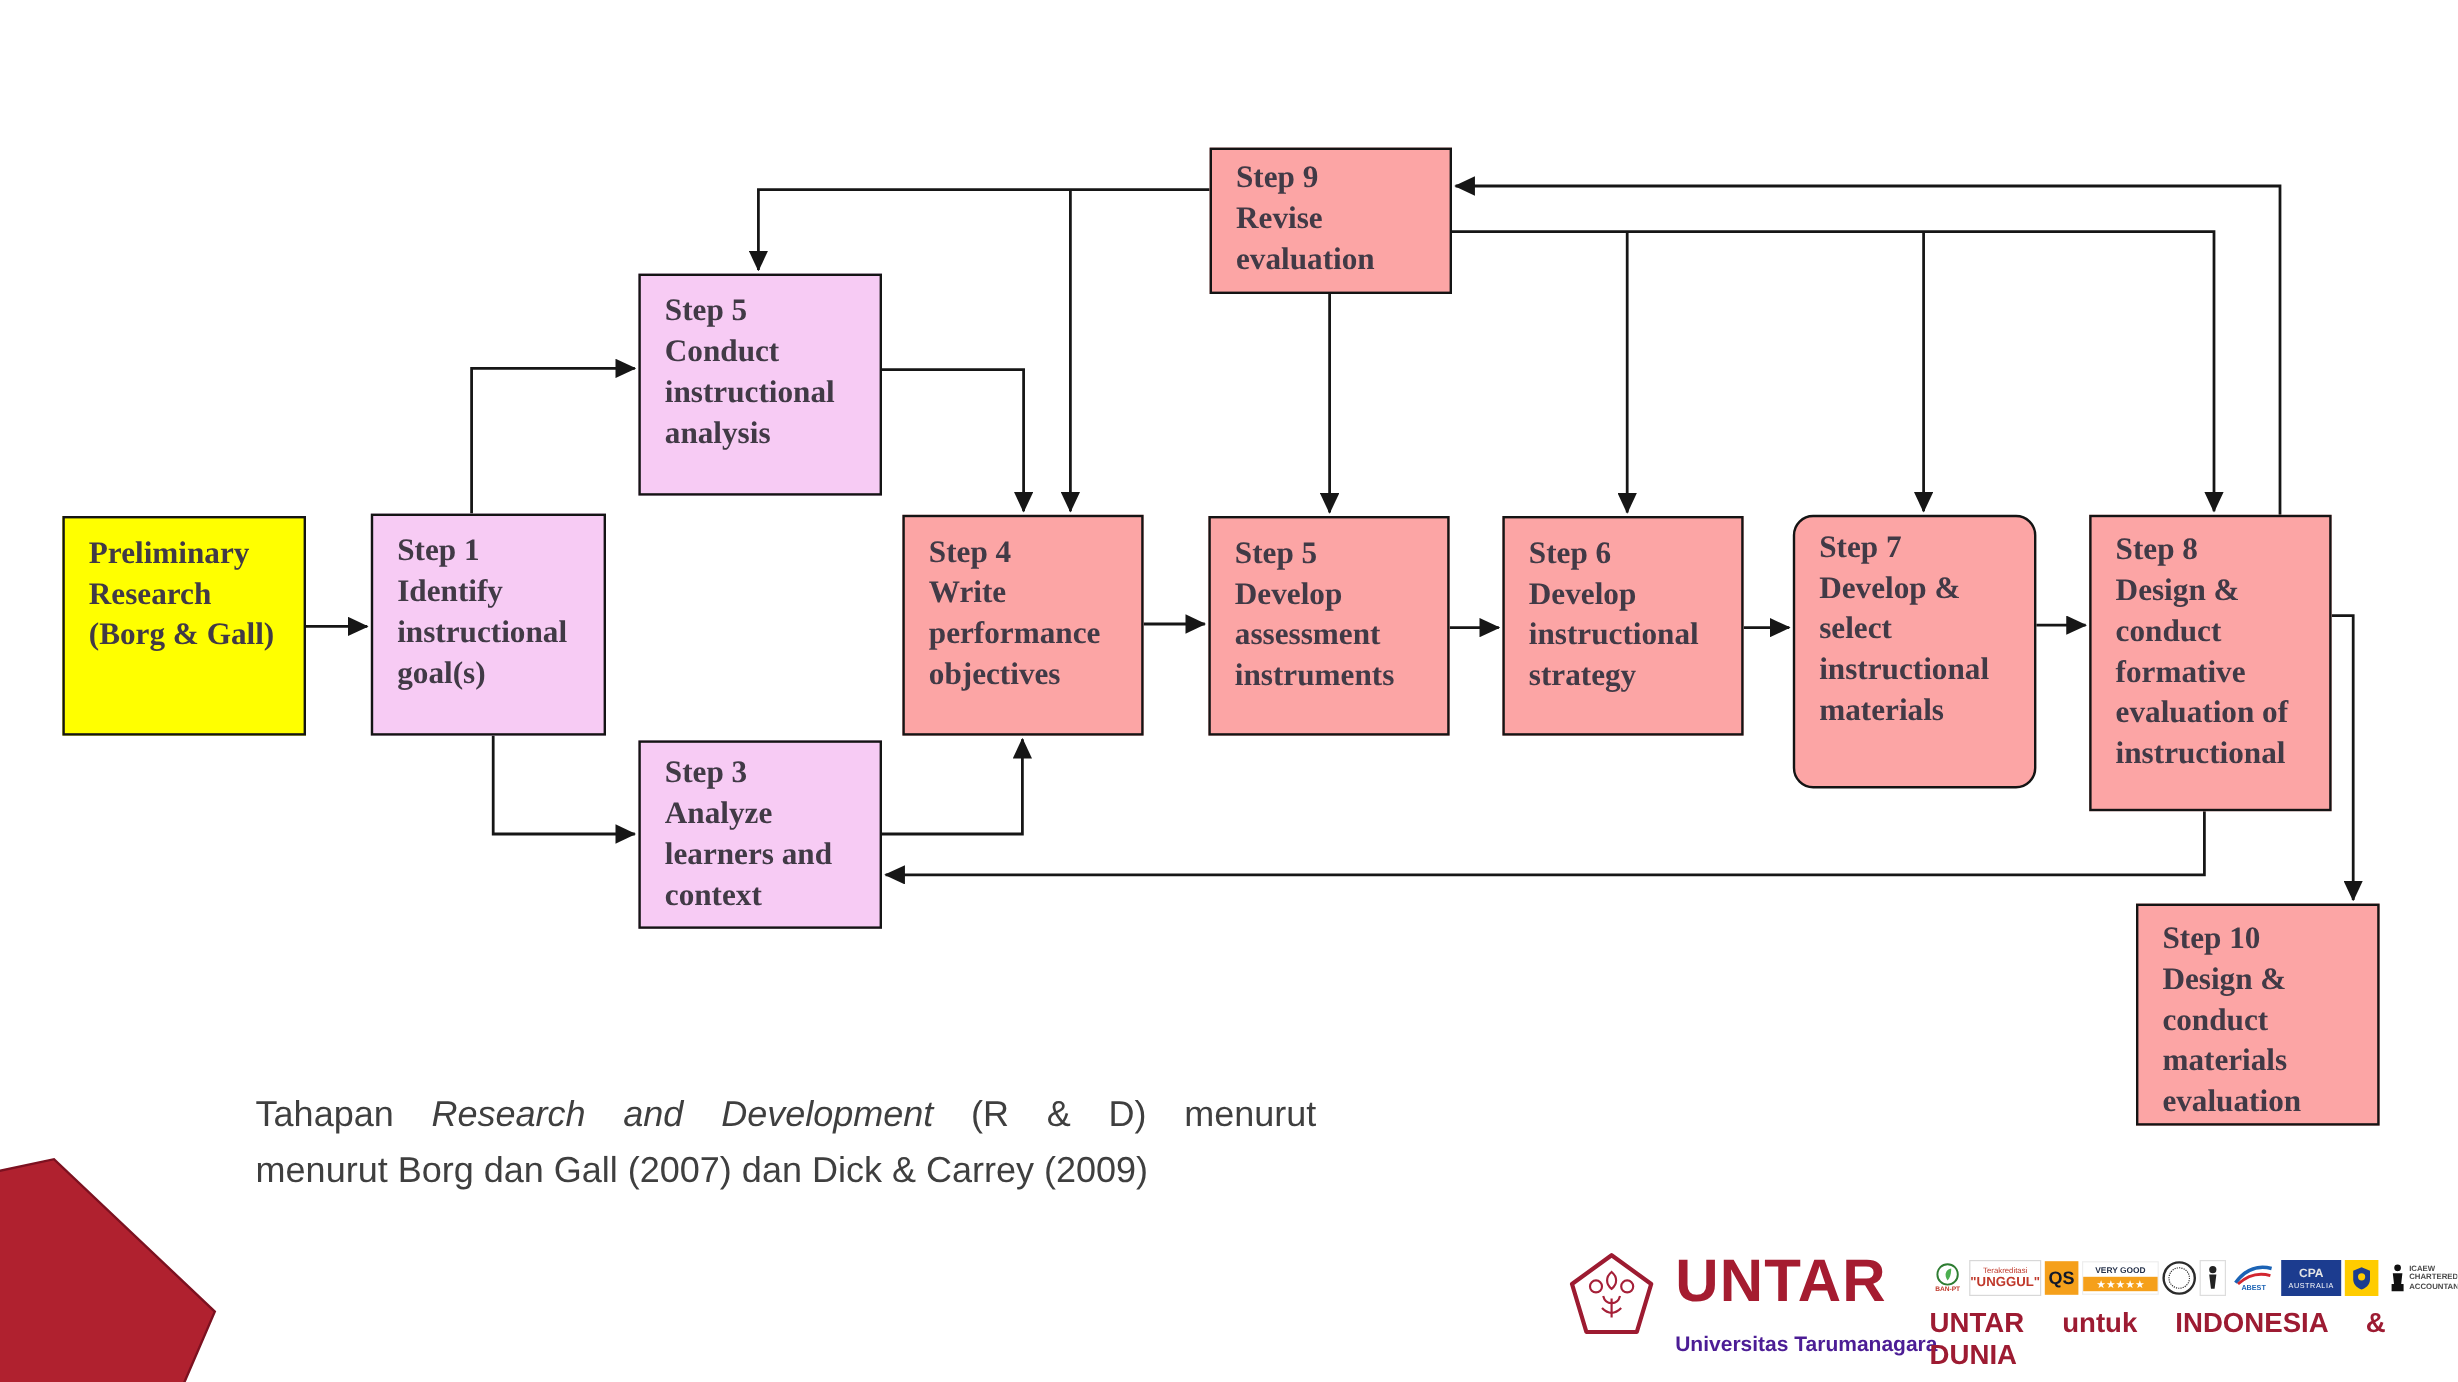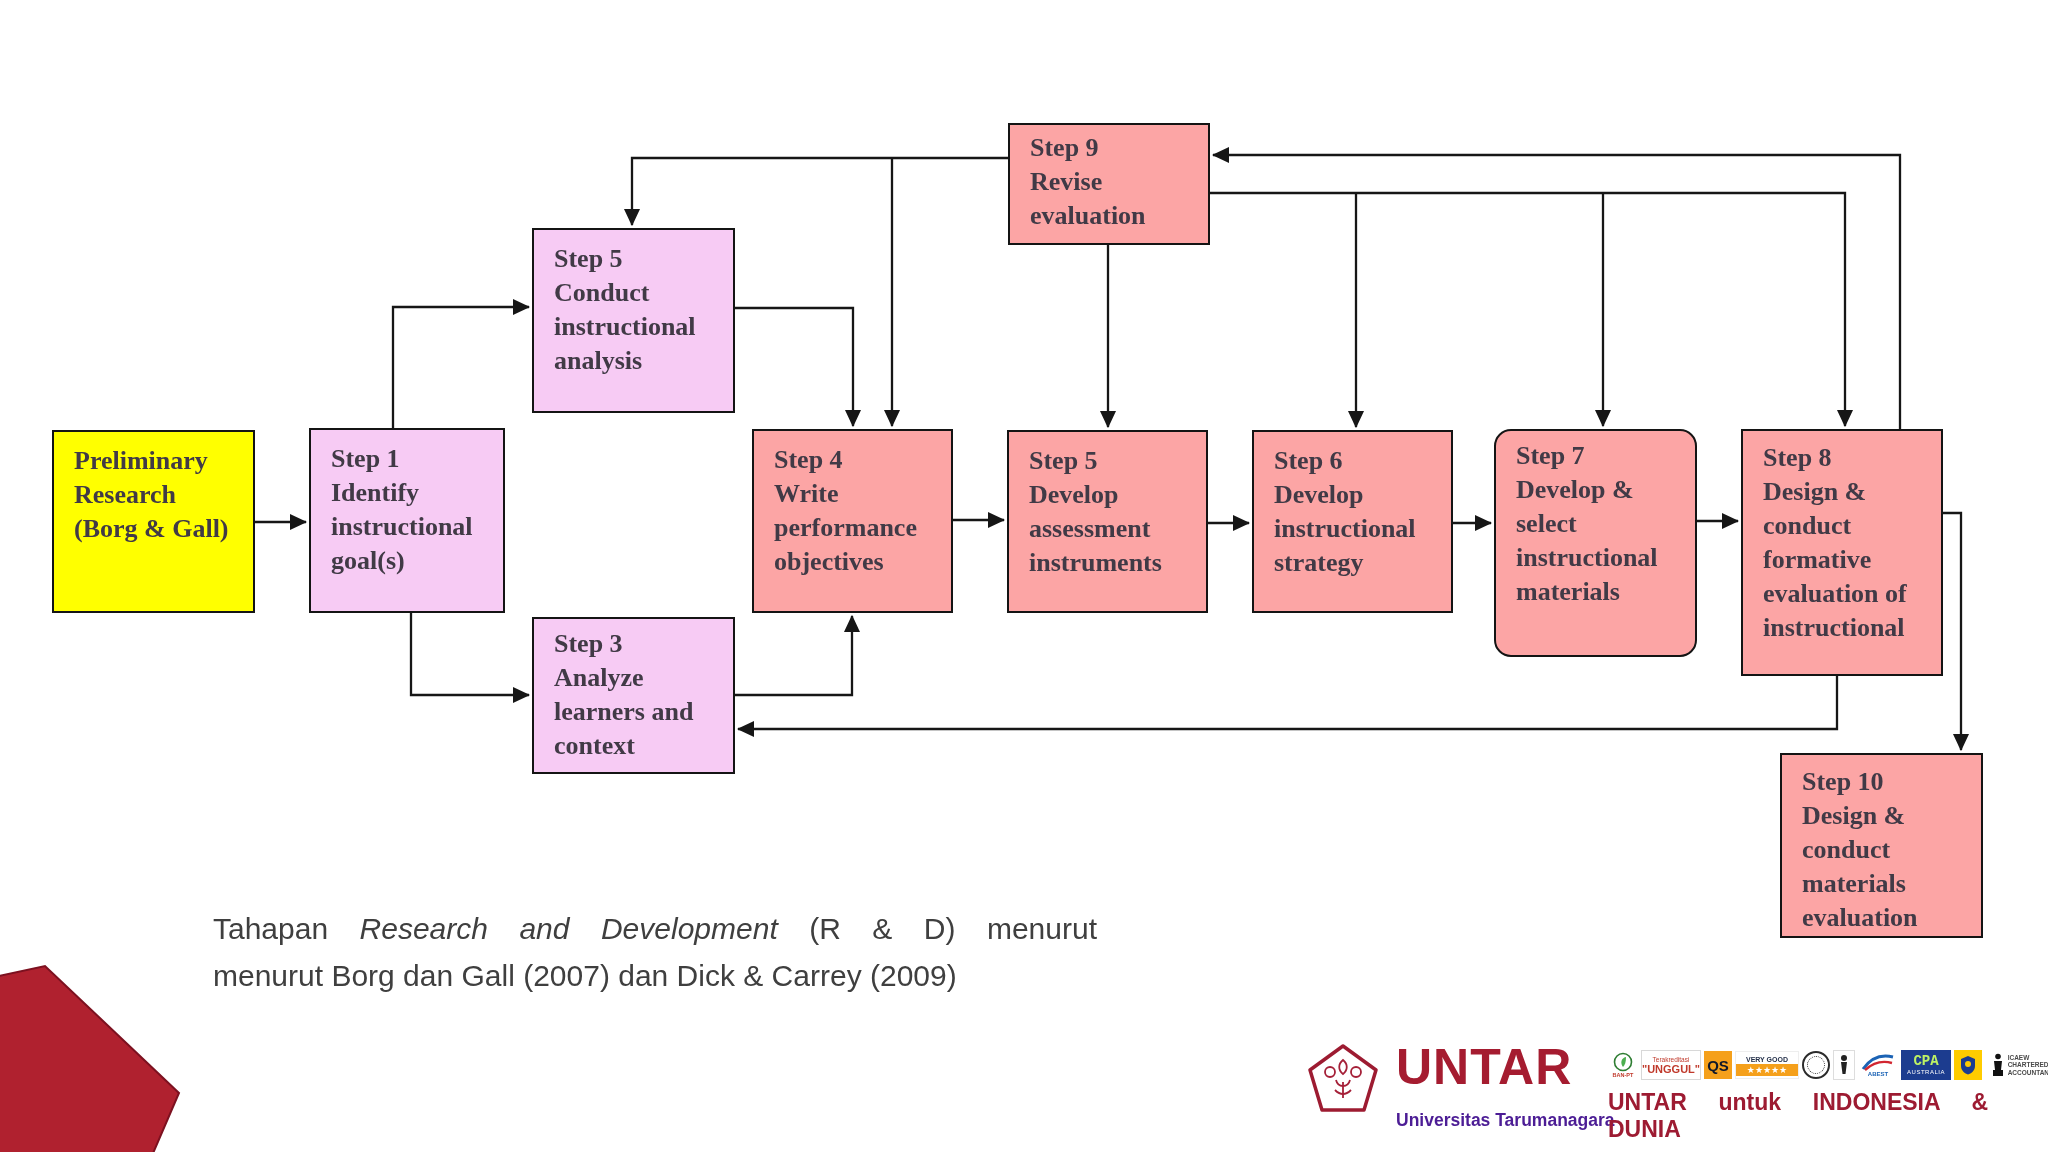--- a/index.html
+++ b/index.html
@@ -30,21 +30,21 @@
   .bdg-qs{width:28px;height:28px;background:#f5a01b;color:#0f172a;font-weight:bold;font-size:15px;}
   .bdg-vg{width:64px;height:28px;background:#fff;border:1px solid #eee;}
   .bdg-vg .t{font-size:7px;font-weight:bold;color:#26324b;line-height:9px;}
   .bdg-vg .s{background:#f5a01b;color:#fff;font-size:9px;line-height:12px;width:100%;text-align:center;}
   .bdg-seal{width:28px;height:28px;border:2.5px solid #2b2b2b;border-radius:50%;background:#fff;}
   .bdg-seal .in{width:16px;height:16px;border:1.5px dotted #2b2b2b;border-radius:50%;margin:3px auto;}
   .bdg-cert{width:22px;height:30px;background:#fff;border:1px solid #ddd;}
   .bdg-abest{width:40px;height:30px;background:#fff;}
   .bdg-abest .t{font-size:6px;color:#1b63b5;font-weight:bold;line-height:6px;}
   .bdg-cpa{width:50px;height:30px;background:#1c3c8f;}
-  .bdg-cpa .m{color:#bef264;font-weight:bold;font-size:14px;line-height:15px;font-family:Liberation Mono, monospace;}
+  .bdg-cpa .m{color:#e5e5e5;font-weight:bold;font-size:10px;line-height:15px;}
   .bdg-cpa .s{color:#ffffff;font-size:6px;line-height:7px;letter-spacing:.5px;}
   .bdg-crest{width:28px;height:30px;background:#ffcc00;}
   .bdg-icaew{width:78px;height:30px;background:#fff;flex-direction:row;gap:3px;}
   .bdg-icaew .txt{display:flex;flex-direction:column;justify-content:center;}
   .bdg-icaew .txt div{font-size:6.5px;color:#4a4a4a;font-weight:bold;line-height:7.5px;text-align:left;}
   .tagline{position:absolute;left:1608px;top:1089px;width:380px;z-index:2;
            font-size:23px;color:#9d1b32;text-align:justify;text-align-last:justify;}
   .tagline .h{font-weight:800;}
   .tagline .m{font-weight:600;}
 </style>

